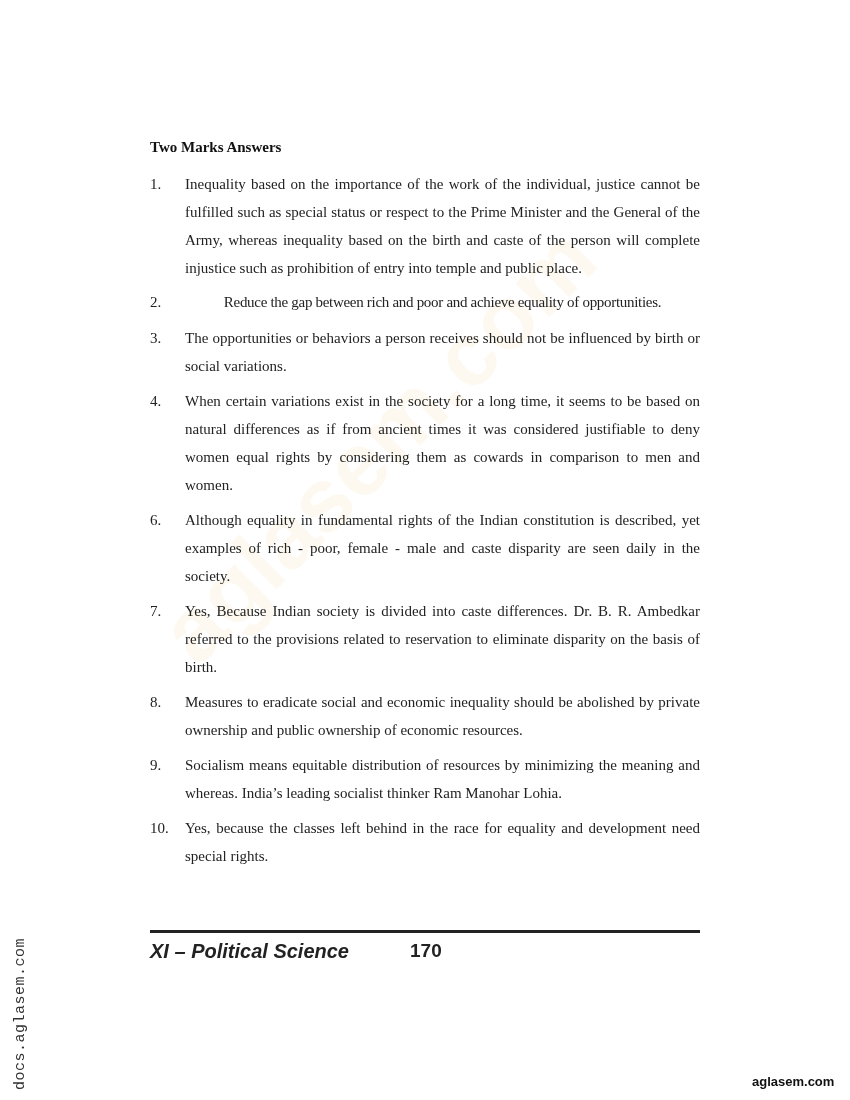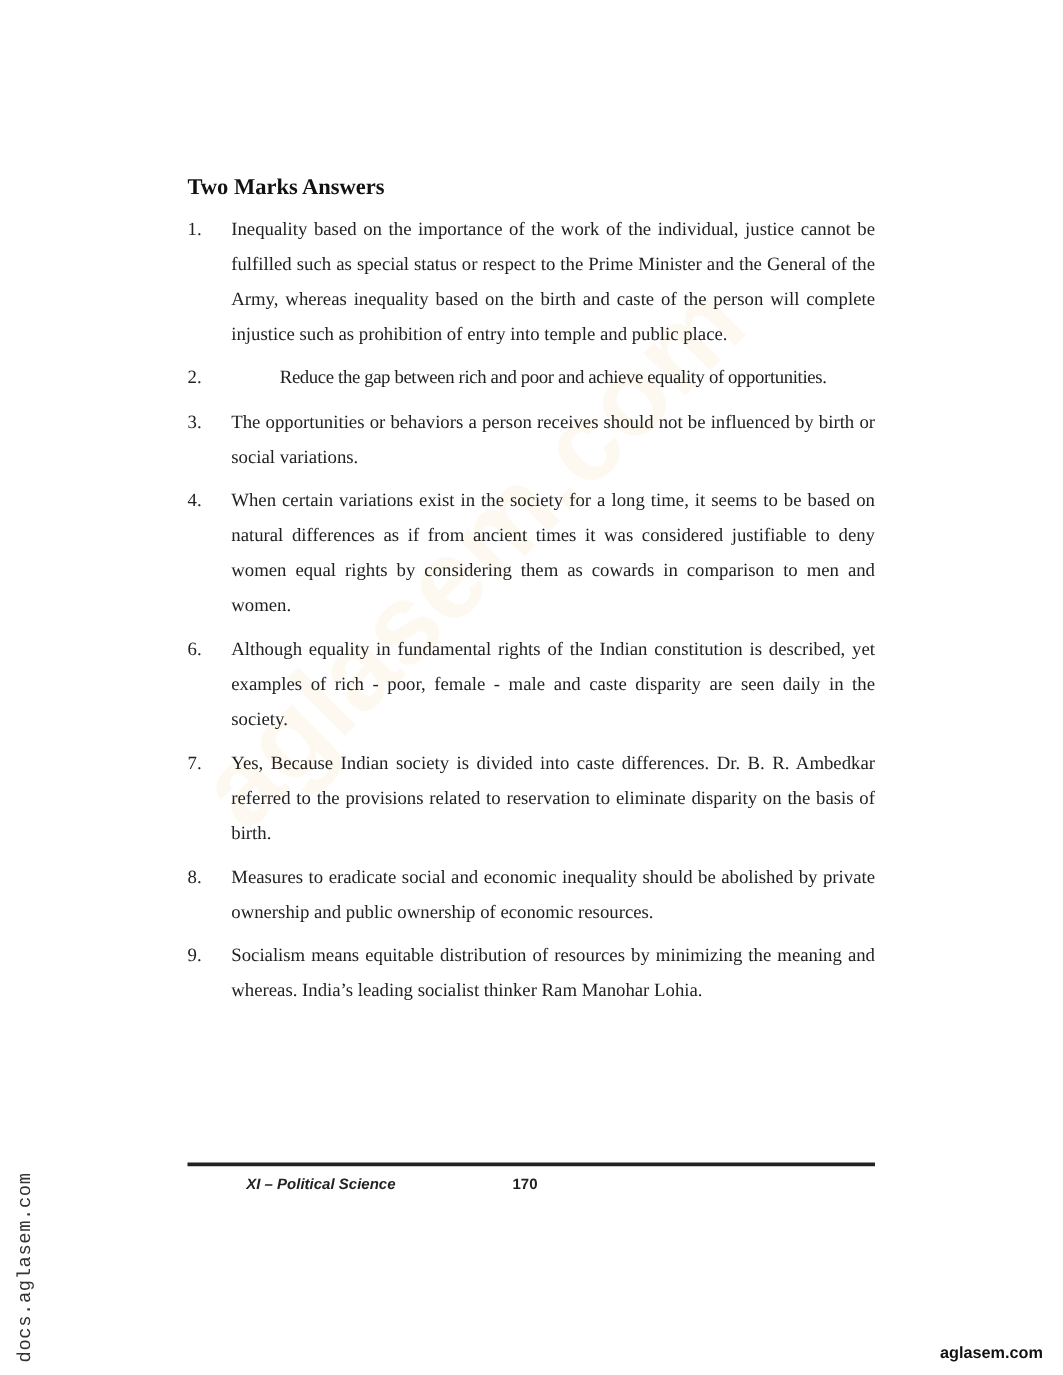--- a/index.html
+++ b/index.html
@@ -3,34 +3,34 @@
 <meta charset="utf-8">
 <style>
   html, body { margin: 0; padding: 0; }
   body {
     width: 850px; height: 1100px; background: #ffffff; position: relative; overflow: hidden;
     font-family: "Liberation Serif", "DejaVu Serif", serif; color: #222;
   }
   .page { position: absolute; left: 0; top: 0; width: 850px; height: 1100px; }
   .heading {
     position: absolute; left: 150px; top: 139px;
-    font-family: "Liberation Serif", serif; font-weight: bold; font-size: 18px; color: #111;
+    font-family: "Liberation Serif", serif; font-weight: bold; font-size: 15px; color: #111;
   }
   .qa-list { position: absolute; left: 150px; top: 170px; width: 550px; }
   .qa-item { position: relative; padding-left: 35px; font-size: 15px; line-height: 28px; text-align: justify; }
   .qa-num { position: absolute; left: 0; top: 0; }
   .qa-text { display: block; }
   .footer-rule { position: absolute; left: 150px; top: 930px; width: 550px; height: 3px; background: #222; }
   .footer-title {
     position: absolute; left: 150px; top: 940px;
-    font-family: "Liberation Sans", sans-serif; font-style: italic; font-weight: bold; font-size: 12px; color: #222; margin-left: 47px;
+    font-family: "Liberation Sans", sans-serif; font-style: italic; font-weight: bold; font-size: 20px; color: #222;
   }
   .footer-page {
     position: absolute; left: 410px; top: 940px;
-    font-family: "Liberation Sans", sans-serif; font-weight: bold; font-size: 12px; color: #222;
+    font-family: "Liberation Sans", sans-serif; font-weight: bold; font-size: 19px; color: #222;
   }
   .side-url {
     position: absolute; left: 12px; top: 1090px; transform-origin: left top; transform: rotate(-90deg);
     font-family: "Liberation Mono", "DejaVu Sans Mono", monospace; font-size: 15px; color: #333; letter-spacing: 0.5px;
   }
   .corner-brand {
     position: absolute; left: 752px; top: 1074px;
     font-family: "Liberation Sans", sans-serif; font-weight: bold; font-size: 13px; color: #111;
   }
   .watermark {
@@ -73,20 +73,24 @@
       <span class="qa-text">Yes, Because Indian society is divided into caste differences. Dr. B. R. Ambedkar referred to the provisions related to reservation to eliminate disparity on the basis of birth.</span>
     </div>
     <div class="qa-item" style="margin-bottom:7px;">
       <span class="qa-num">8.</span>
       <span class="qa-text">Measures to eradicate social and economic inequality should be abolished by private ownership and public ownership of economic resources.</span>
     </div>
     <div class="qa-item" style="margin-bottom:7px;">
       <span class="qa-num">9.</span>
       <span class="qa-text">Socialism means equitable distribution of resources by minimizing the meaning and whereas. India’s leading socialist thinker Ram Manohar Lohia.</span>
     </div>
+    <div class="qa-item">
+      <span class="qa-num">10.</span>
+      <span class="qa-text">Yes, because the classes left behind in the race for equality and development need special rights.</span>
+    </div>
   </div>
 
   <div class="footer-rule"></div>
   <div class="footer-title">XI – Political Science</div>
   <div class="footer-page">170</div>
 
   <div class="side-url">docs.aglasem.com</div>
   <div class="corner-brand">aglasem.com</div>
 </div>
 

